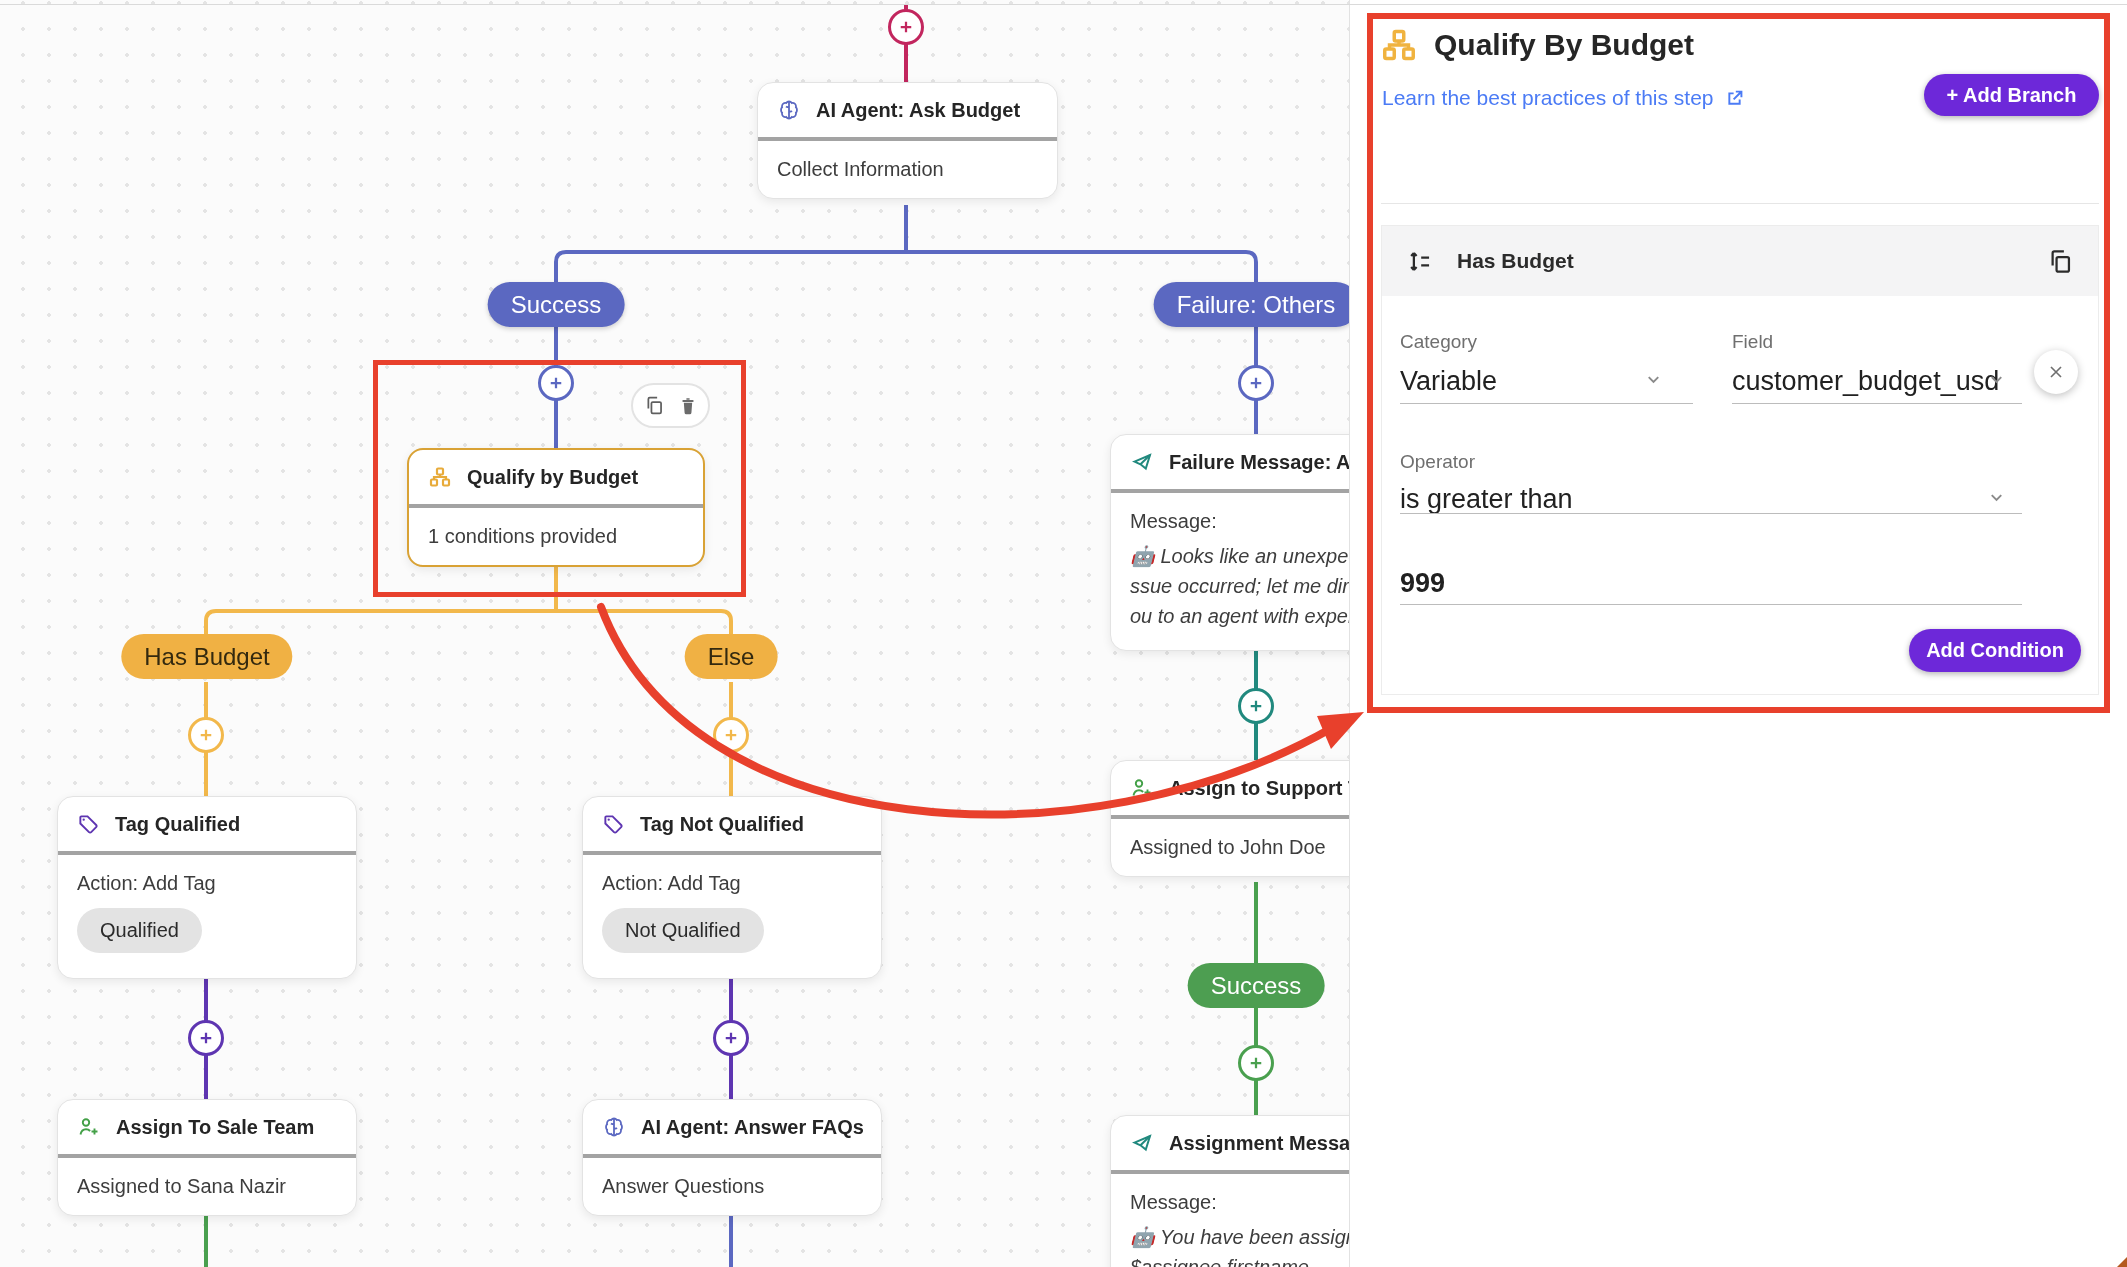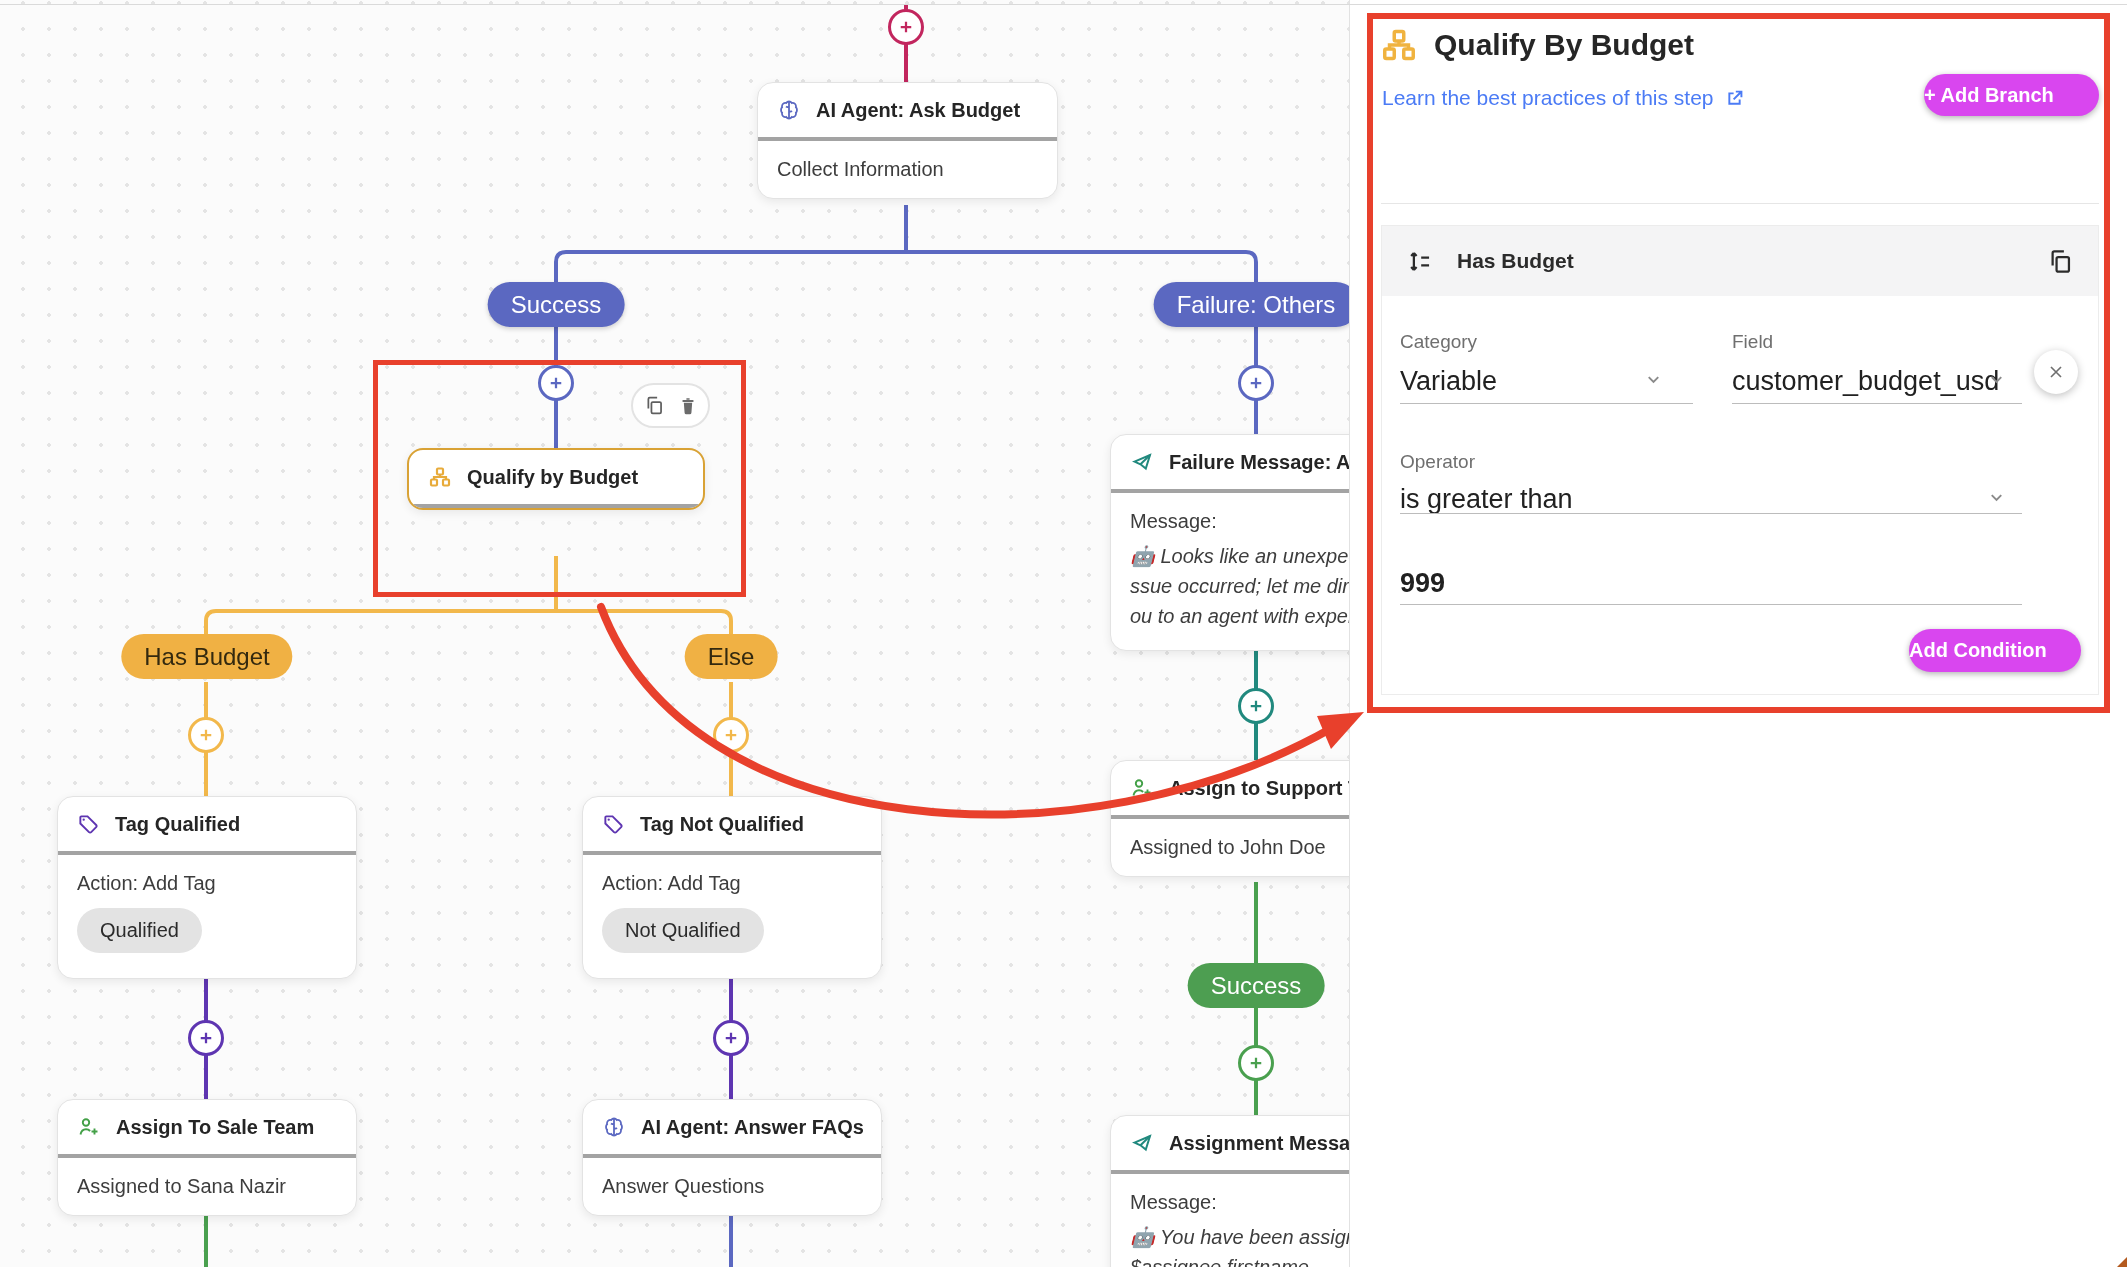--- a/index.html
+++ b/index.html
@@ -55,21 +55,21 @@
   
   .red-rect { position:absolute; border:5px solid #e8402c; z-index:40; pointer-events:none; }
 
   
   #panel { position:absolute; left:1350px; top:0; width:777px; height:1267px; background:#fff; z-index:10; }
   #panel-red { left:17px; top:13px; width:743px; height:700px; border-width:6px; z-index:45; }
   .p-title-row { position:absolute; left:30px; top:26px; display:flex; align-items:center; gap:16px; }
   .p-title { font-size:30px; font-weight:bold; color:#262626; }
   .p-link-row { position:absolute; left:32px; top:86px; display:flex; align-items:center; gap:10px;
                 color:#4b7bf5; font-size:21px; cursor:pointer; }
-  .btn { display:flex; align-items:center; justify-content:flex-start; background:#d946ef; color:#fff;
+  .btn { display:flex; align-items:center; justify-content:center; background:#6d28d9; color:#fff;
          font-weight:bold; font-size:20px; border-radius:22px; box-shadow:0 2px 6px rgba(0,0,0,.3); cursor:pointer; }
   #add-branch { position:absolute; left:574px; top:74px; width:175px; height:42px; }
   .p-desc { position:absolute; left:32px; top:120px; width:716px; font-size:21px; line-height:31px; color:#2e2e2e; }
   .p-divider { position:absolute; left:31px; top:203px; width:718px; height:1px; background:#e6e6e6; }
 
   #cond-card { position:absolute; left:31px; top:225px; width:718px; height:470px;
                border:1px solid #ececec; background:#fff; }
   .card-head { position:absolute; left:0; top:0; width:100%; height:70px; background:#f4f4f5;
                display:flex; align-items:center; padding:0 24px; gap:24px; }
   .card-head .cname { font-weight:bold; font-size:21px; color:#2b2b2b; }
@@ -140,20 +140,21 @@
         <span class="icon">
           <svg width="24" height="24" viewBox="0 0 24 24" fill="none" stroke="#e8ab3a" stroke-width="2.2">
             <rect x="9" y="3.5" width="6" height="6" rx="1"></rect>
             <rect x="3" y="14.5" width="6" height="6" rx="1"></rect>
             <rect x="15" y="14.5" width="6" height="6" rx="1"></rect>
             <path d="M12 9.5v2.5 M6 14.5v-2.5h12v2.5"></path>
           </svg>
         </span>
         <span>Qualify by Budget</span>
       </div>
+      <div class="node-body">1 conditions provided</div>
     </div>
 
     <div id="node-toolbar">
       <span class="tbtn">
         <svg width="21" height="21" viewBox="0 0 24 24" fill="none" stroke="#5f5f5f" stroke-width="2">
           <rect x="8.5" y="8" width="11" height="13" rx="1.5"></rect>
           <path d="M5 15.5V4.5A1.5 1.5 0 0 1 6.5 3H15"></path>
         </svg>
       </span>
       <span class="tbtn">

